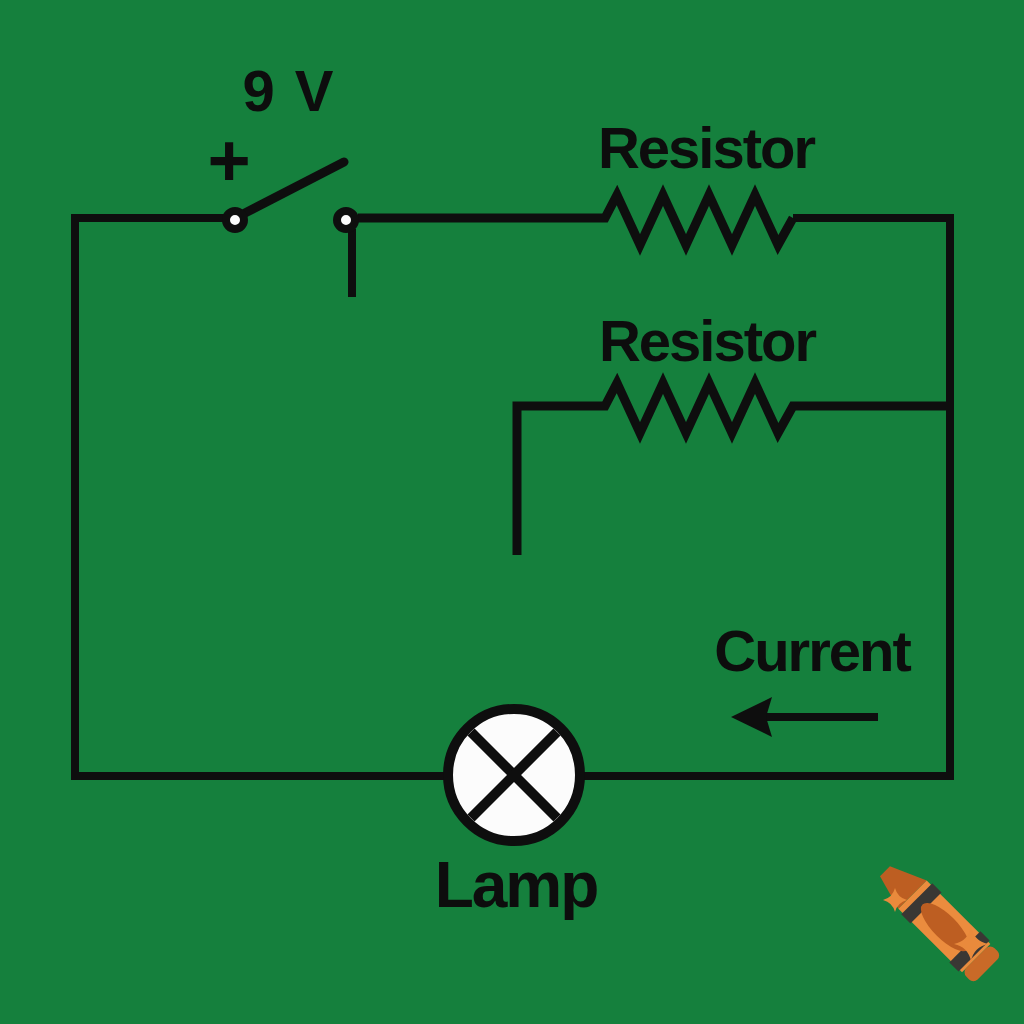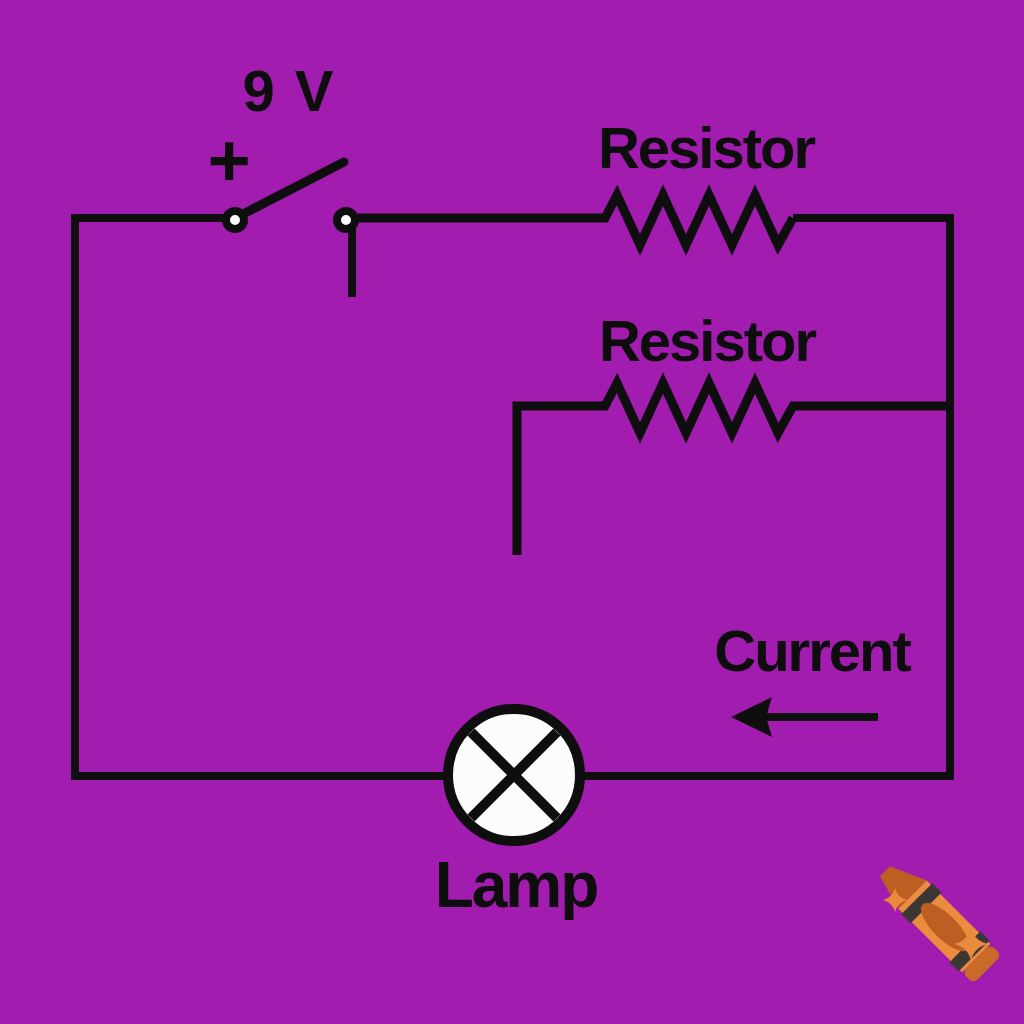--- a/index.html
+++ b/index.html
@@ -4,21 +4,21 @@
 <style>
   html,body{margin:0;padding:0;}
   body{
     width:1024px;height:1024px;
     background:#f6f6f6;
     font-family:"Liberation Sans", sans-serif;
   }
   .canvas{
     position:relative;
     width:1024px;height:1024px;
-    background:#a21caf;
+    background:#15803d;
     overflow:hidden;
   }
   .circuit-svg{
     position:absolute;left:0;top:0;
   }
   .label{
     position:absolute;
     transform:translateX(-50%);
     color:#0d0d0d;
     font-weight:700;

